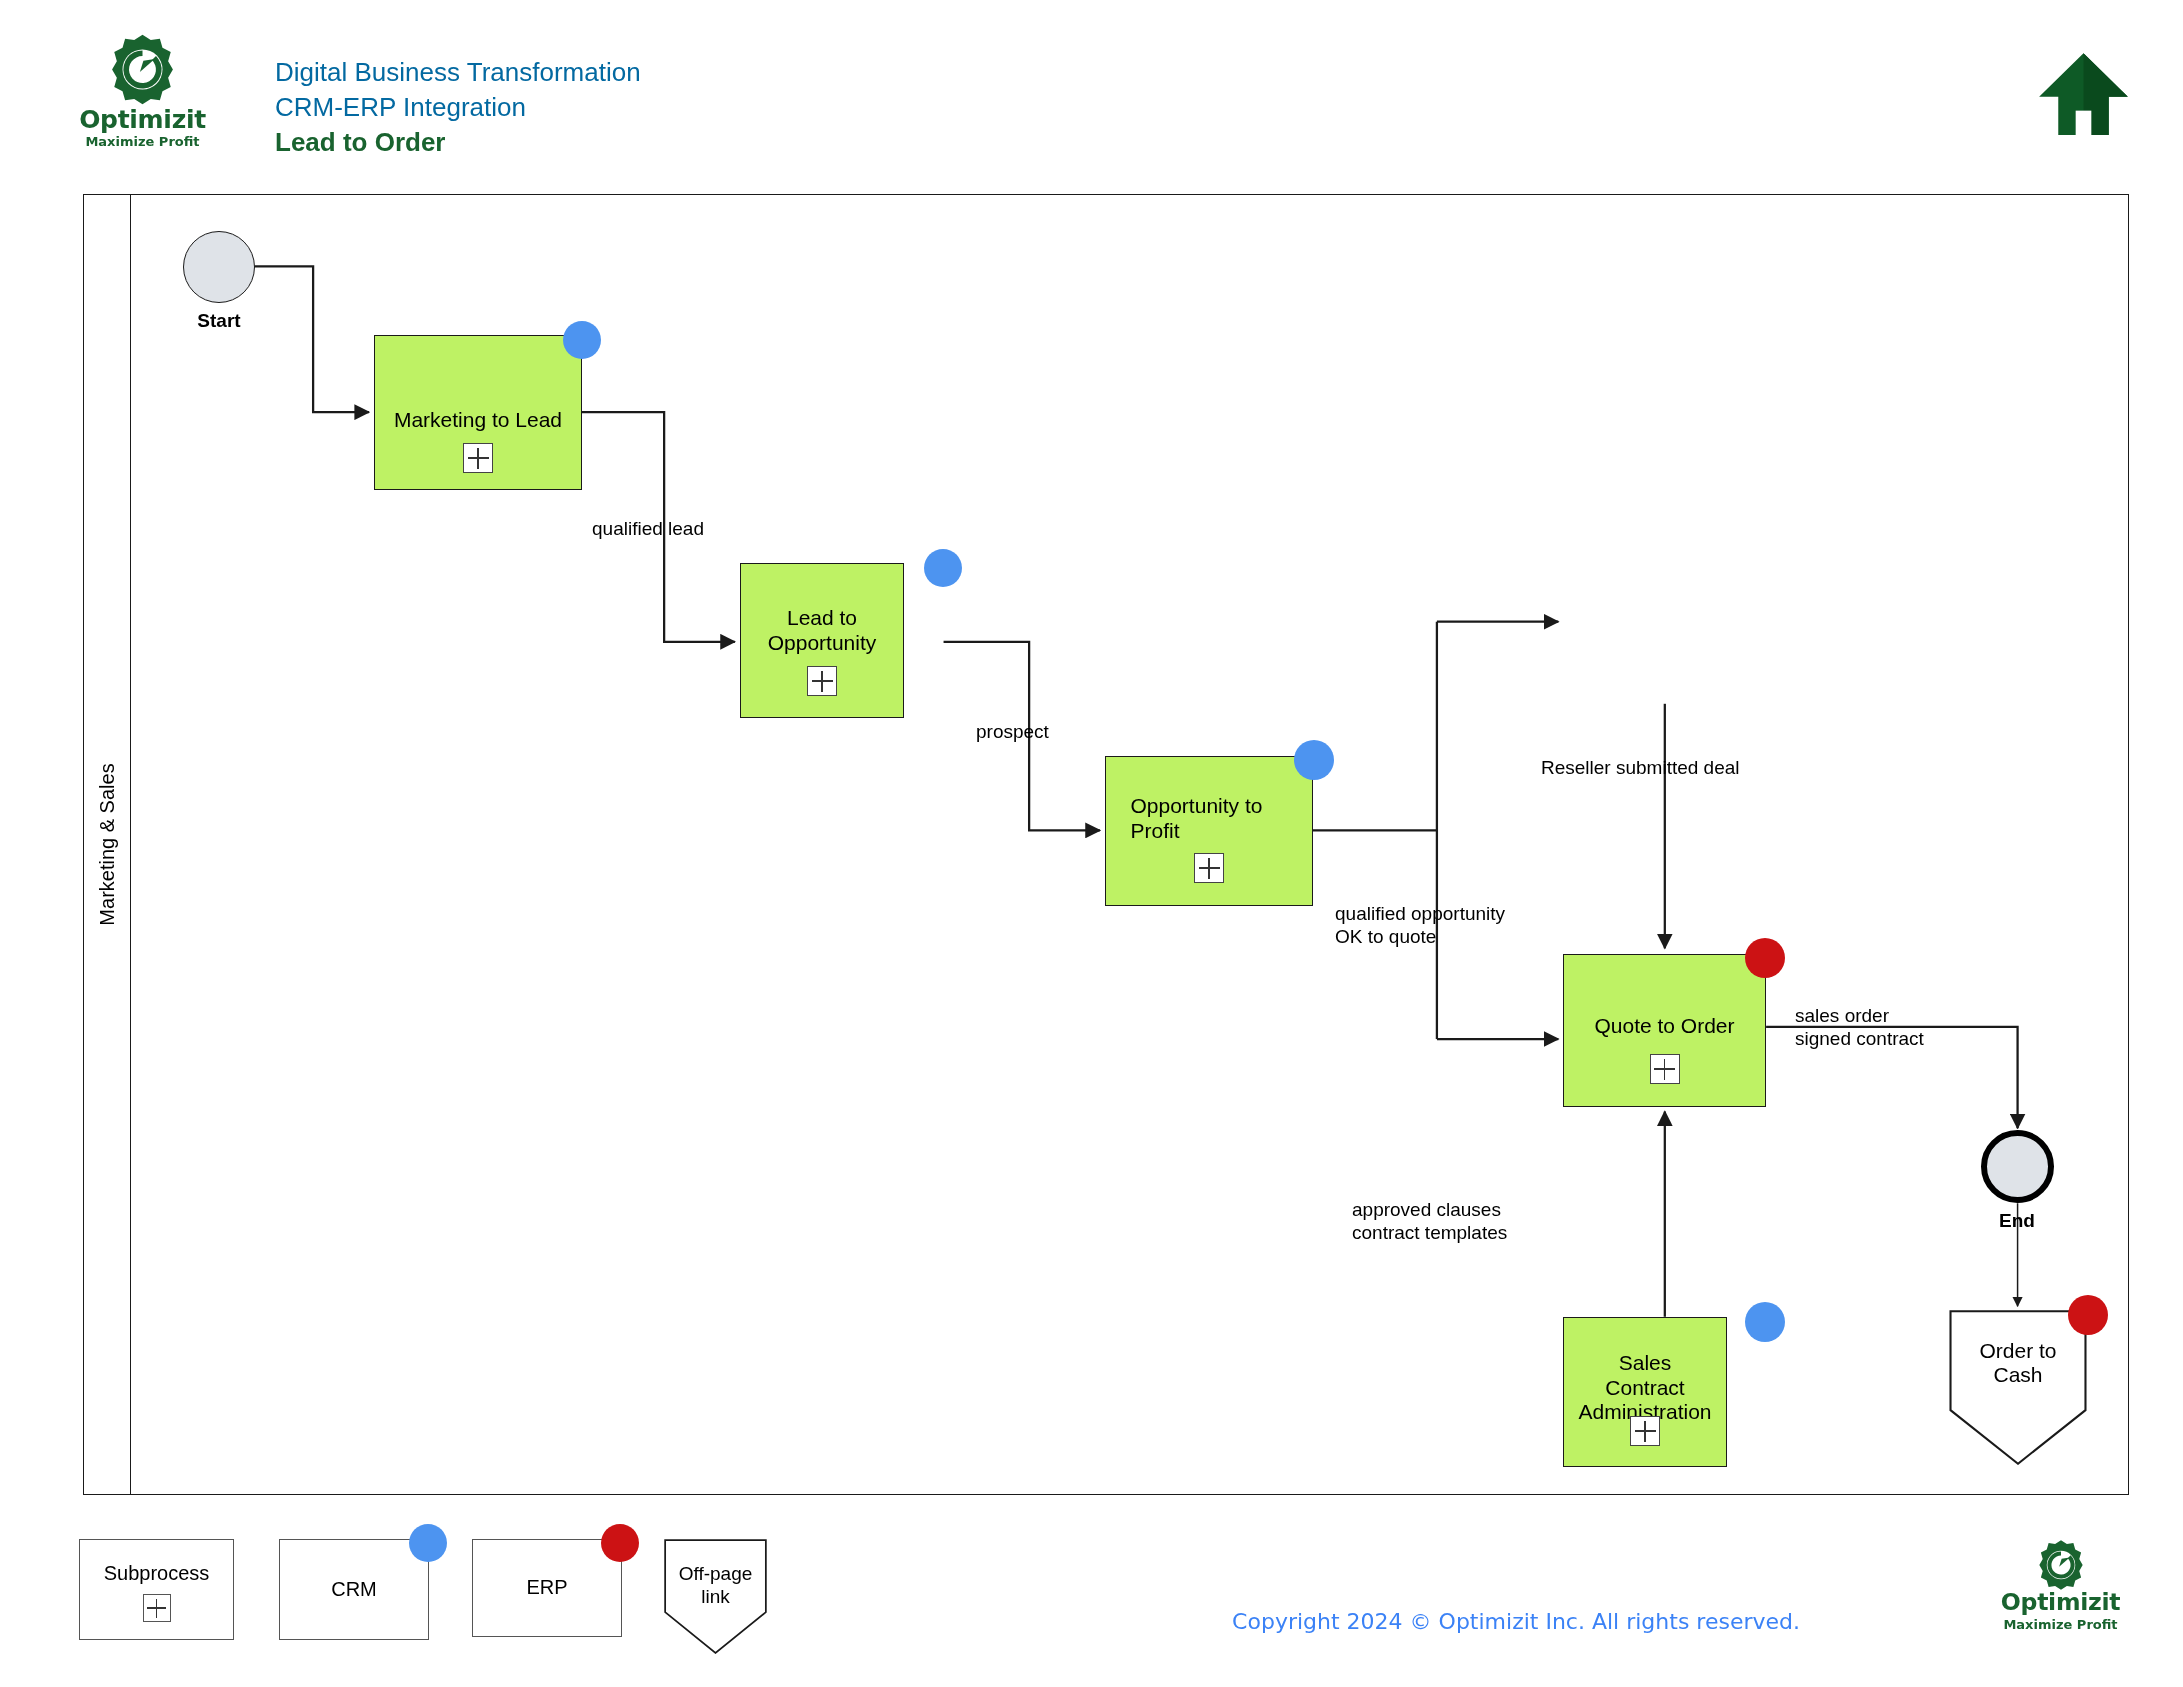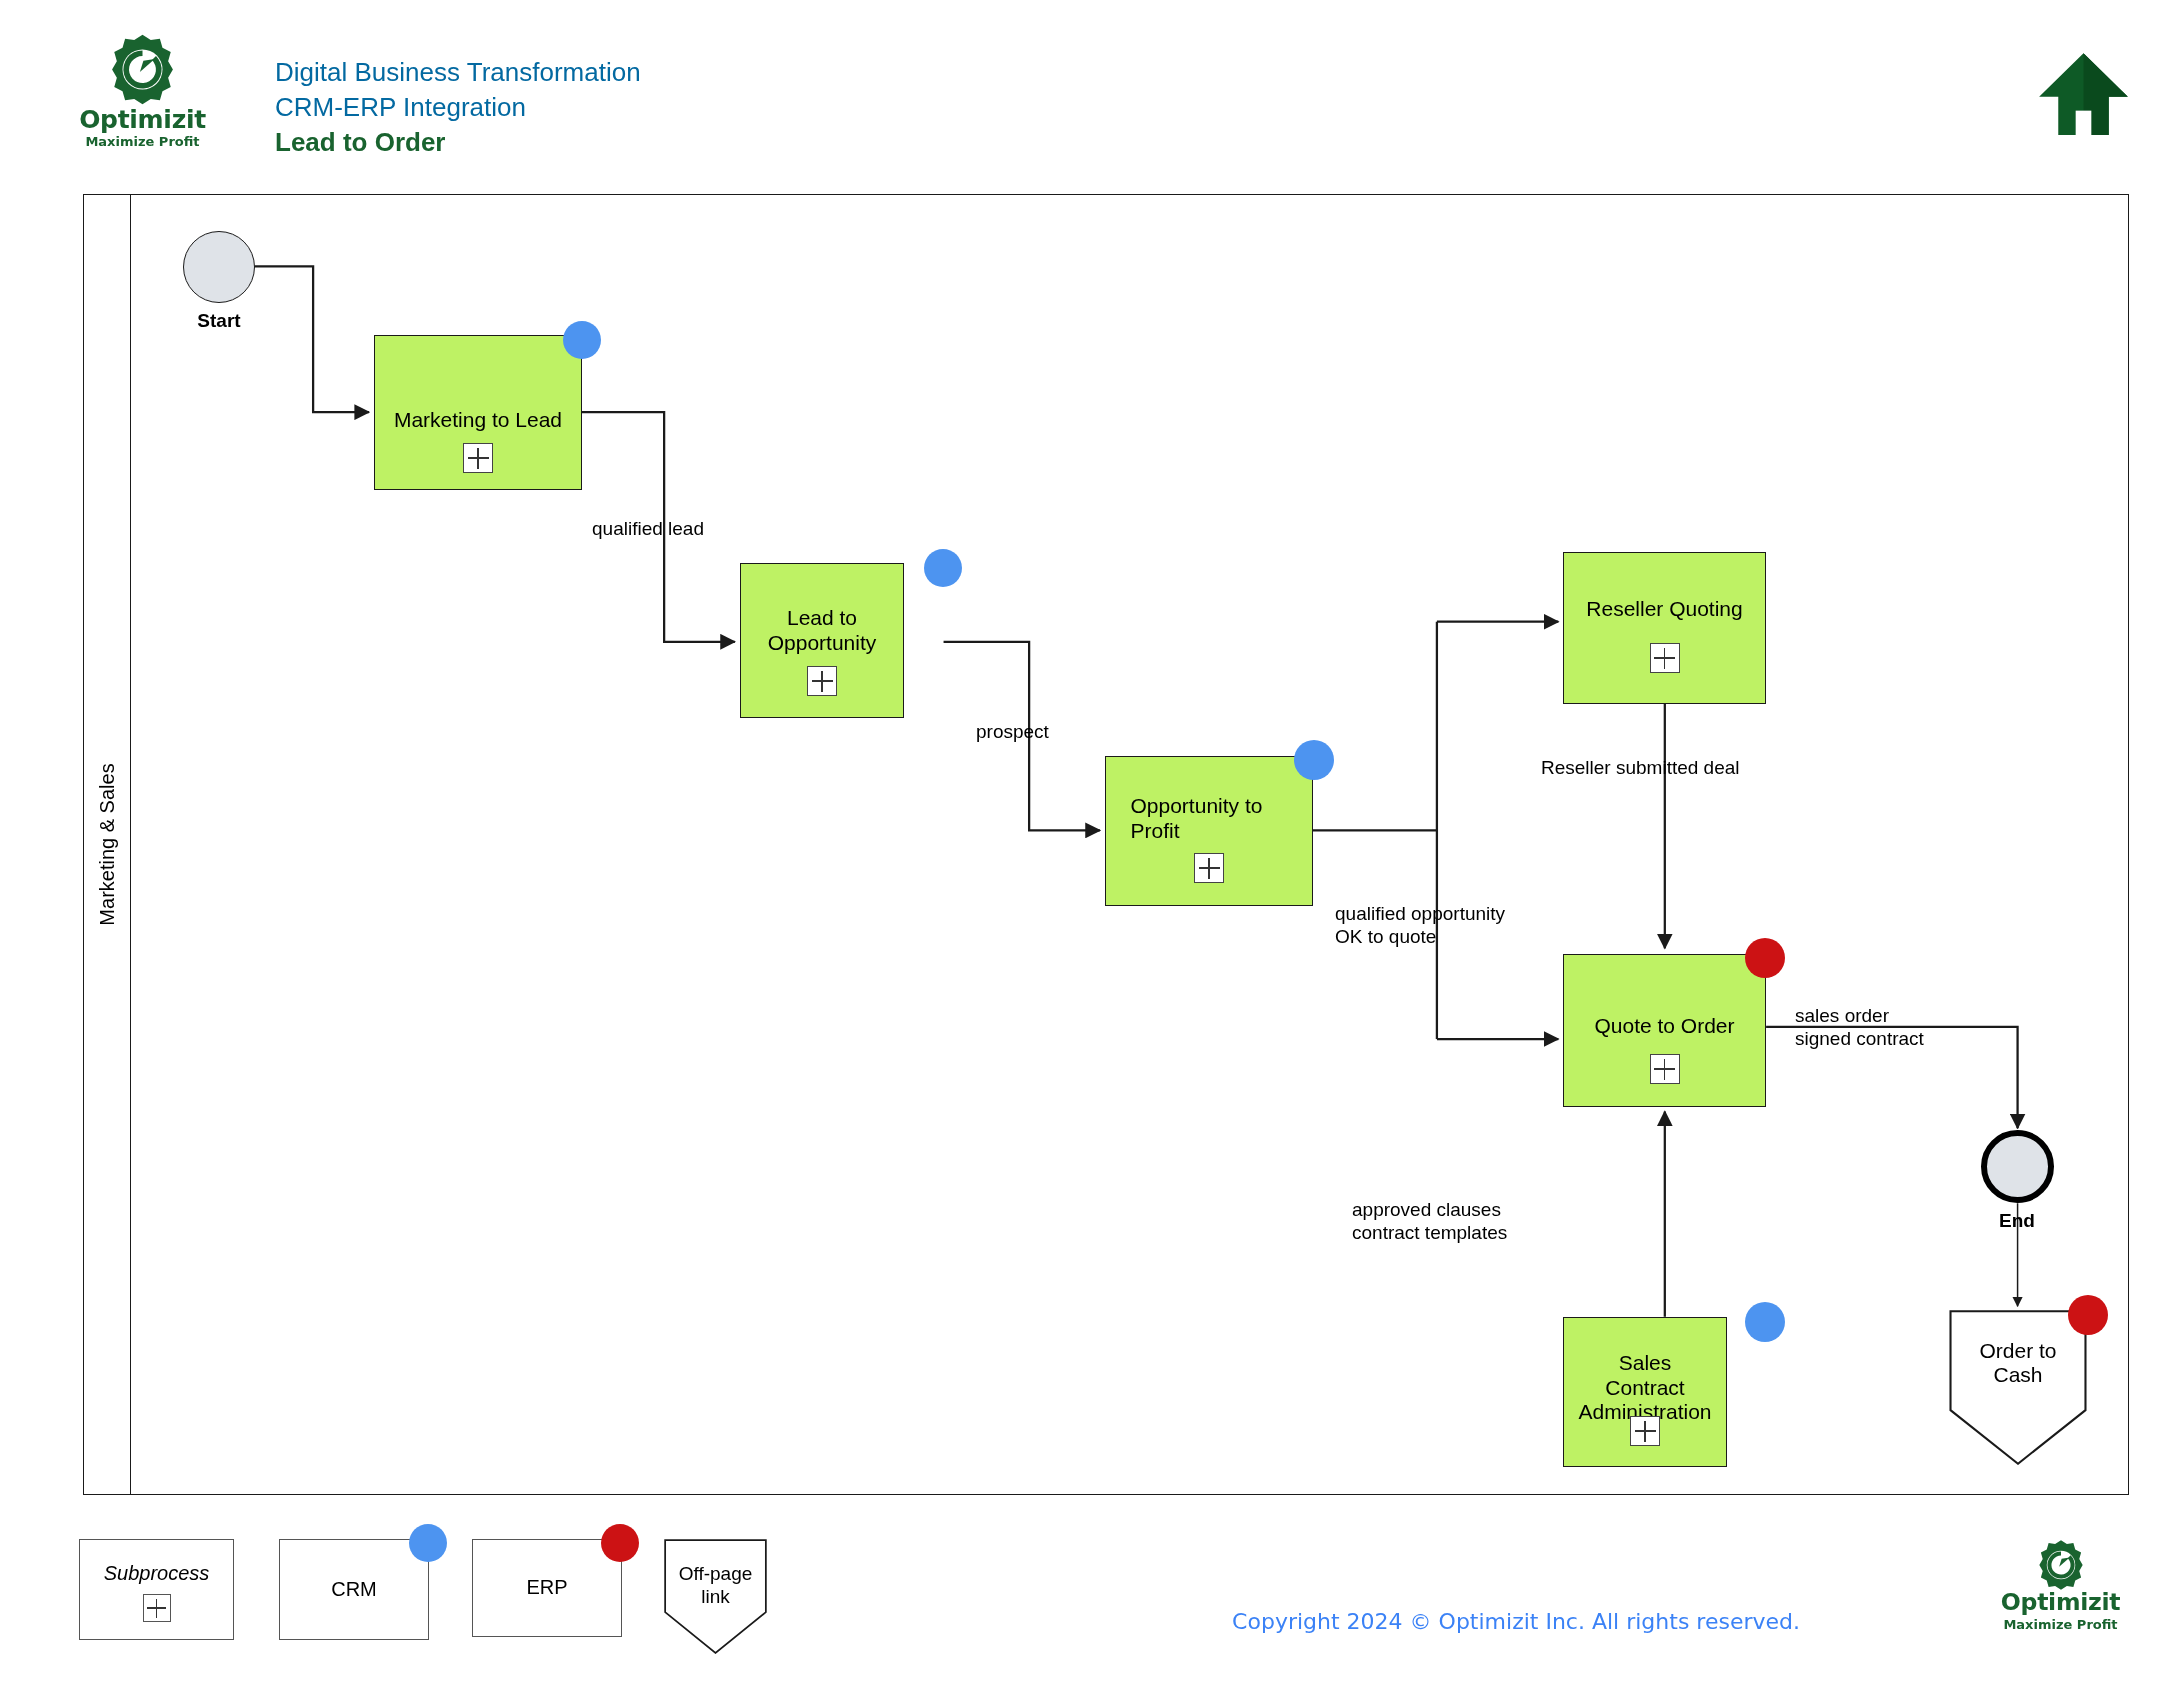--- a/index.html
+++ b/index.html
@@ -222,21 +222,21 @@
   .legend-box .lg-label {
     position: absolute;
     left: 5.2px; right: 5.2px;
     top: 50%;
     transform: translateY(-50%);
     text-align: center;
     font-size: 20px;
     line-height: 23.6px;
     color: #000000;
   }
-  .legend-box.sub .lg-label { top: 34%; font-style: italic; }
+  .legend-box.sub .lg-label { top: 34%; }
   .legend-box .plus {
     position: absolute;
     left: 50%;
     transform: translateX(-50%);
     width: 28px;
     height: 28px;
     border: 1.3px solid #555555;
     box-sizing: border-box;
   }
   .legend-box .plus::before, .legend-box .plus::after {
@@ -379,24 +379,20 @@
   </div>
   <div class="badge crm" style="left:924px; top:549px; width:38px; height:38px;"></div>
 
   <div class="node" style="left:1105px; top:756px; width:208px; height:150px;">
     <div class="label" style="top:37px; transform:none; text-align:left; left:24.5px;">Opportunity to
 Profit</div>
     <div class="plus" style="top:96px;"></div>
   </div>
   <div class="badge crm" style="left:1294px; top:740px; width:40px; height:40px;"></div>
 
-  <div class="node" style="left:1563px; top:552px; width:203px; height:152px;">
-    <div class="label" style="top:44px; transform:none;">Reseller Quoting</div>
-    <div class="plus" style="top:90px;"></div>
-  </div>
 
   <div class="node" style="left:1563px; top:954px; width:203px; height:153px;">
     <div class="label" style="top:59px; transform:none;">Quote to Order</div>
     <div class="plus" style="top:99px;"></div>
   </div>
   <div class="badge erp" style="left:1745px; top:938px; width:40px; height:40px;"></div>
 
   <div class="node" style="left:1563px; top:1317px; width:164px; height:150px;">
     <div class="label" style="top:33px; transform:none;">Sales Contract
 Administration</div>

